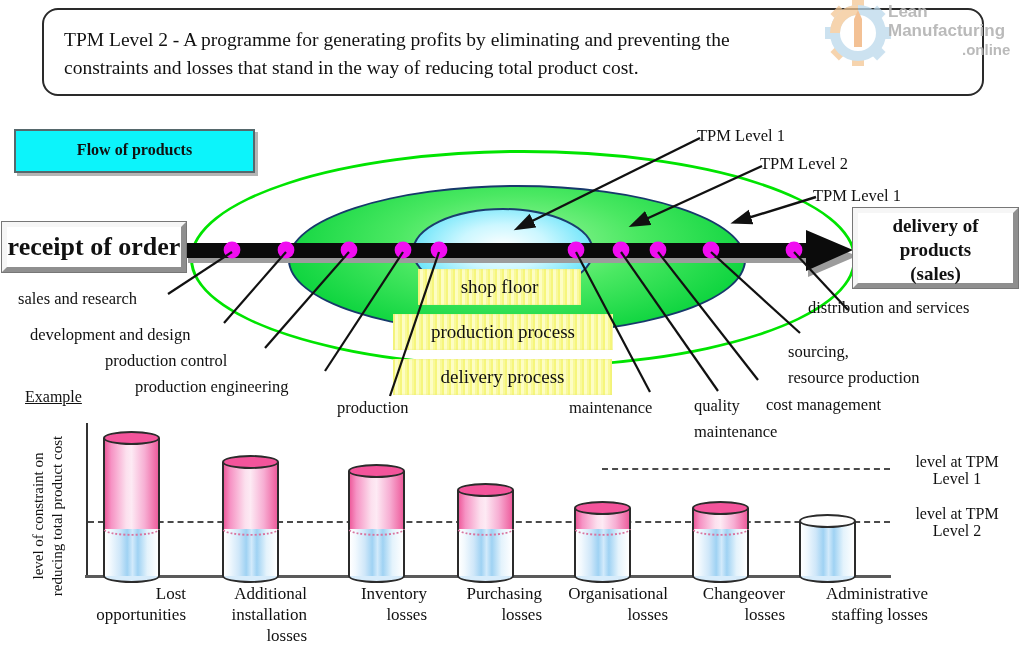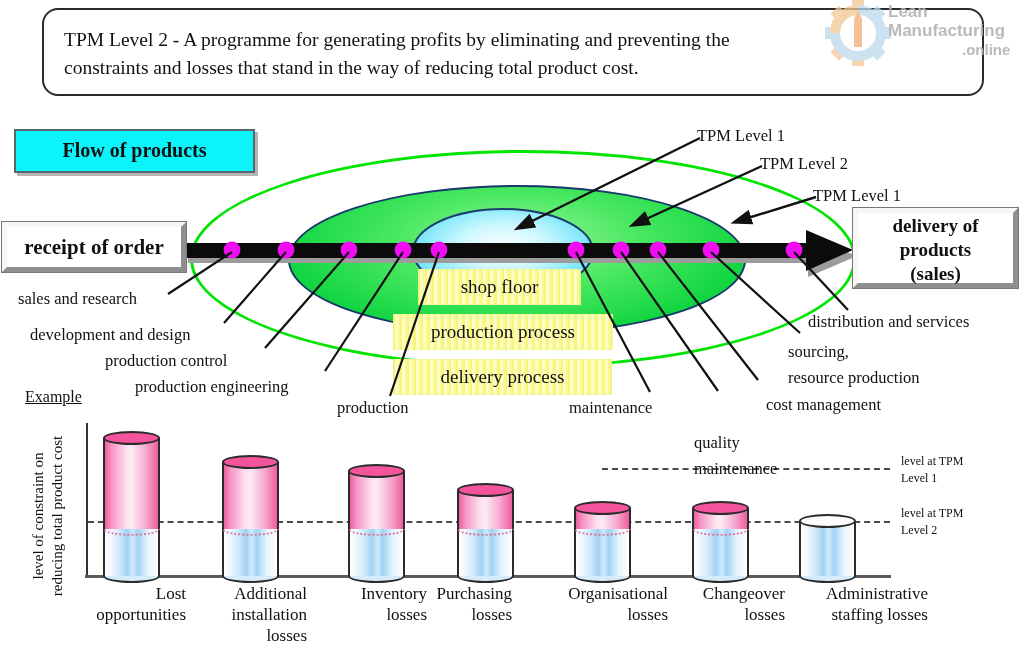--- a/index.html
+++ b/index.html
@@ -16,35 +16,35 @@
   #wm{z-index:10;pointer-events:none;}
   .wm-text{position:absolute;font-family:"Liberation Sans",sans-serif;color:#b3b3b3;font-weight:bold;opacity:.9;}
   #wm-l1{left:888px;top:2px;font-size:17px;}
   #wm-l2{left:888px;top:21px;font-size:17px;}
   #wm-l3{left:962px;top:41px;font-size:15px;}
   #wm-gear{left:818px;top:-2px;opacity:.75;}
 
   
   #flow-box{left:14px;top:129px;width:237px;height:40px;background:#0cf4fb;border:2px solid #56686c;
             box-shadow:3px 3px 0 #b5b5b5;z-index:6;text-align:center;}
-  #flow-box span{font-weight:bold;font-size:20px;line-height:38px;}
+  #flow-box span{font-weight:bold;font-size:16px;line-height:38px;}
 
   
   .el{border-radius:50%;}
   #el-outer{left:190px;top:150px;width:660px;height:212px;border:3px solid #00e400;z-index:1;background:transparent;}
   #el-mid{left:288px;top:185px;width:454px;height:146px;border:2px solid #17396b;z-index:1;
           background:radial-gradient(ellipse at 50% 38%, #9df69d 0%, #4ae862 38%, #06d23a 80%, #00c233 100%);}
   #el-inner{left:412px;top:208px;width:178px;height:83px;border:2px solid #1b3d6e;z-index:1;
           background:radial-gradient(ellipse at 50% 45%, #ffffff 0%, #ccf7ff 35%, #6fe5fa 72%, #22d3f0 100%);}
 
   
   .bevel{background:#fff;border:5px solid;border-color:#f6f6f6 #8f8f8f #8f8f8f #f6f6f6;
          box-shadow:0 0 0 1px #777;text-align:center;z-index:6;box-sizing:border-box;}
   #receipt-box{left:2px;top:222px;width:184px;height:50px;}
-  #receipt-box span{font-weight:bold;font-size:21px;line-height:40px;}
+  #receipt-box span{font-weight:bold;font-size:26px;line-height:40px;}
   #delivery-box{left:853px;top:208px;width:165px;height:80px;}
   #delivery-box span{font-weight:bold;font-size:19px;line-height:24px;display:inline-block;margin-top:1px;}
 
   
   #overlay{left:0;top:0;z-index:5;pointer-events:none;}
 
   
   .ylabel{z-index:4;text-align:center;font-size:19px;
           background:repeating-linear-gradient(90deg,#f6f67c 0 2px,#fdfdc4 2px 5px,#f9f99a 5px 7px);
           box-shadow:0 0 2px #e6e67a inset;}
@@ -59,21 +59,21 @@
 
   
   #example-title{left:25px;top:388px;font-size:16px;text-decoration:underline;z-index:6;}
   #y-axis{left:86px;top:423px;width:2px;height:153px;background:#333;z-index:3;}
   #x-axis{left:85px;top:575px;width:806px;height:3px;background:#5a5a5a;z-index:3;}
   #y-axis-label{left:-46px;top:496px;width:190px;height:40px;transform:rotate(-90deg);
       font-size:15px;line-height:19px;text-align:center;z-index:3;}
   .refline{position:absolute;border-top:2px dashed #4a4a4a;z-index:2;}
   #refline-0{left:602px;width:288px;}
   #refline-1{left:88px;width:802px;}
-  .reflabel{font-size:12px;line-height:17px;text-align:left;z-index:6;width:112px;left:901px;}
+  .reflabel{font-size:16px;line-height:17px;text-align:center;z-index:6;width:112px;left:901px;}
   #reflabel-0{top:453px;}
   #reflabel-1{top:505px;}
 
   
   .cyl{position:absolute;top:0;width:57px;height:659px;z-index:3;}
   .cyl>div{position:absolute;left:0;right:0;box-sizing:border-box;}
   .cyl-bottom{top:569px;height:14px;border-radius:50%;background:#d7ecfb;border:2px solid #2b2b2b;z-index:1;}
   .cyl-pink{z-index:2;border-left:2px solid #2b2b2b;border-right:2px solid #2b2b2b;
       background:linear-gradient(90deg,#ee5d9d 0%,#f693c4 12%,#fce0ee 40%,#fdeaf4 50%,#f7aed3 75%,#ee5d9d 100%);}
   .cyl-blue{z-index:2;border-left:2px solid #2b2b2b;border-right:2px solid #2b2b2b;
@@ -179,26 +179,26 @@
   <div class="abs tpm" style="left:697px;top:126px;">TPM Level 1</div>
   <div class="abs tpm" style="left:760px;top:154px;">TPM Level 2</div>
   <div class="abs tpm" style="left:813px;top:186px;">TPM Level 1</div>
 
   <div class="abs stage" style="left:18px;top:286px;">sales and research</div>
   <div class="abs stage" style="left:30px;top:322px;">development and design</div>
   <div class="abs stage" style="left:105px;top:348px;">production control</div>
   <div class="abs stage" style="left:135px;top:374px;">production engineering</div>
   <div class="abs stage" style="left:337px;top:395px;">production</div>
   <div class="abs stage" style="left:569px;top:395px;">maintenance</div>
-  <div class="abs stage preline" style="left:694px;top:393px;margin-top:37px;">quality
+  <div class="abs stage preline" style="left:694px;top:393px;">quality
 maintenance</div>
   <div class="abs stage" style="left:766px;top:392px;">cost management</div>
   <div class="abs stage preline" style="left:788px;top:339px;">sourcing,
 resource production</div>
-  <div class="abs stage" style="left:808px;top:309px;">distribution and services</div>
+  <div class="abs stage" style="left:808px;top:295px;">distribution and services</div>
 
   <div id="example-title" class="abs">Example</div>
   <div id="y-axis" class="abs"></div>
   <div id="x-axis" class="abs"></div>
   <div id="y-axis-label" class="abs preline">level of constraint on
 reducing total product cost</div>
 
   <div id="refline-0" class="refline" style="top: 467.96px;"></div>
   <div id="refline-1" class="refline" style="top: 521.24px;"></div>
   <div id="reflabel-0" class="abs reflabel preline">level at TPM
@@ -250,18 +250,18 @@
     </div>
   <div class="cyl" style="left:799px;">
     <div class="cyl-bottom"></div>
       <div class="cyl-blue" style="top: 521.24px; height: 54.76px;"></div>
       <div class="cyl-top white" style="top: 514.24px;"></div>
     </div>
 
   <div class="abs cat" style="left:76px;width:110px;">Lost opportunities</div>
   <div class="abs cat" style="left:195px;width:112px;">Additional installation losses</div>
   <div class="abs cat" style="left:327px;width:100px;">Inventory losses</div>
-  <div class="abs cat" style="left:412px;width:100px;">Purchasing losses</div>
+  <div class="abs cat" style="left:442px;width:100px;">Purchasing losses</div>
   <div class="abs cat" style="left:538px;width:130px;">Organisational losses</div>
   <div class="abs cat" style="left:675px;width:110px;">Changeover losses</div>
   <div class="abs cat" style="left:783px;width:145px;">Administrative staffing losses</div>
 
 </div>
 
 </body></html>

